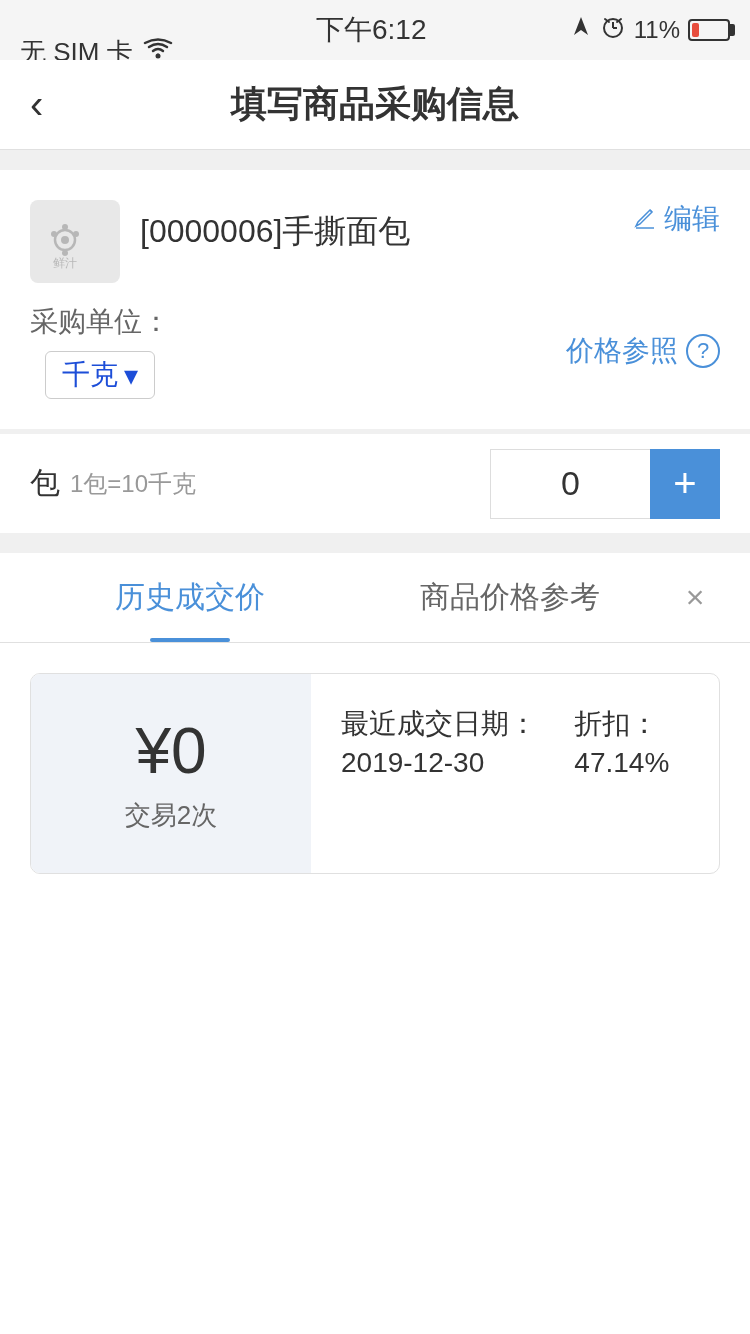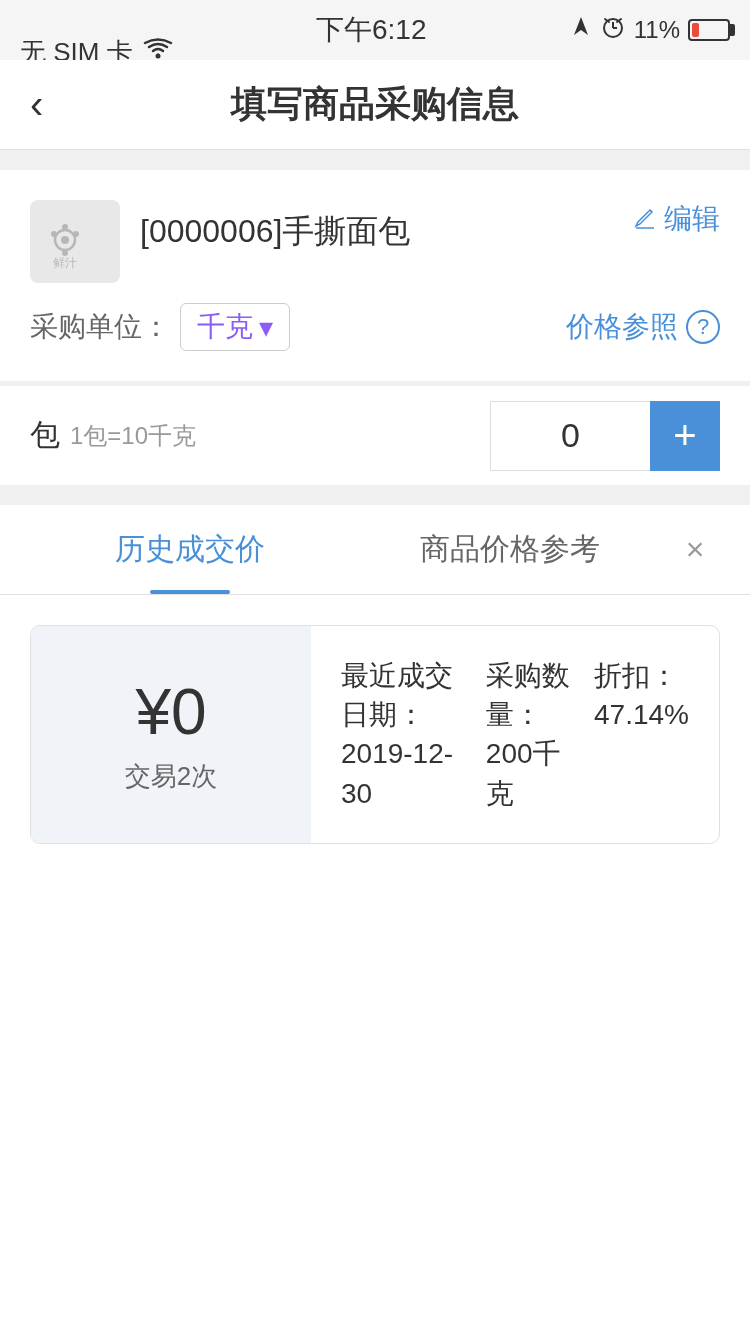--- a/index.html
+++ b/index.html
@@ -153,21 +153,21 @@
       font-size: 28px;
       color: #666;
     }
     .unit-select {
       display: inline-flex;
       align-items: center;
       border: 1px solid #ccc;
       border-radius: 6px;
       padding: 4px 16px;
       font-size: 28px;
-      color: #8b5cf6;
+      color: #1d4ed8;
       gap: 6px;
       cursor: pointer;
     }
     .price-ref {
       display: flex;
       align-items: center;
       gap: 8px;
       color: #4a90d9;
       font-size: 28px;
       cursor: pointer;
@@ -410,21 +410,21 @@
     <div class="edit-btn">
       <svg width="26" height="26" viewBox="0 0 26 26" fill="none">
         <path d="M4 20 L8 18 L20 6 L18 4 L6 16 Z" stroke="#4a90d9" stroke-width="1.5" fill="none"></path>
         <path d="M18 4 L20 6" stroke="#4a90d9" stroke-width="1.5"></path>
         <line x1="4" y1="22" x2="22" y2="22" stroke="#4a90d9" stroke-width="1.5"></line>
       </svg>
       <span>编辑</span>
     </div>
   </div>
   <div class="product-unit-row">
-    <div style="display:flex;align-items:center;gap:10px;">
+    <div style="display:flex;align-items:center;gap:10px;flex-direction:column;">
       <span class="unit-label">采购单位：</span>
       <div class="unit-select">
         <span>千克</span>
         <span>▾</span>
       </div>
     </div>
     <div class="price-ref">
       <span>价格参照</span>
       <div class="help-circle">
         <span>?</span>
@@ -459,20 +459,19 @@
   <div class="tab-content">
     <div class="price-card">
       <div class="price-left-panel">
         <div class="price-amount">
           <span>¥</span><span>0</span>
         </div>
         <div class="price-trades">交易2次</div>
       </div>
       <div class="price-right-panel">
         <div class="price-detail-row">最近成交日期：2019-12-30</div>
-        <div class="price-detail-row">采购数量：200千克</div>
         <div class="price-detail-row">折扣：47.14%</div>
       </div>
     </div>
   </div>
 </div>
 
 <div class="white-space"></div>
 
 </body></html>

